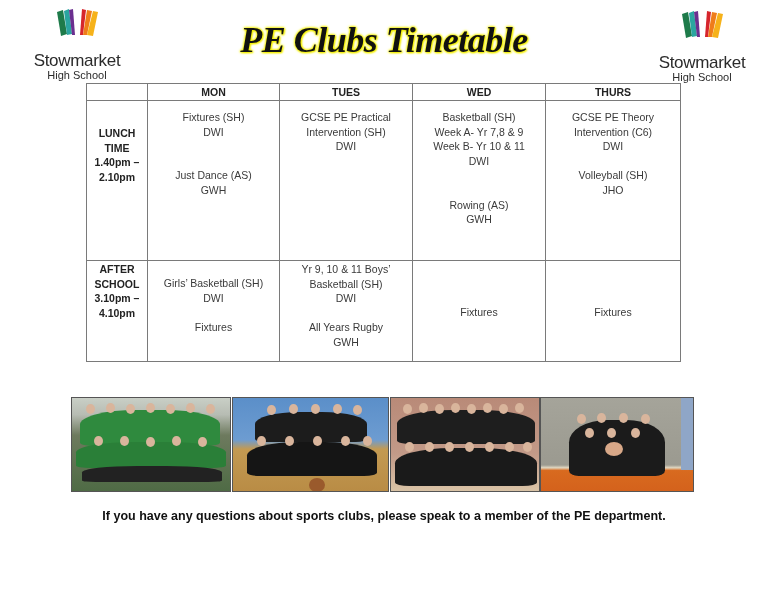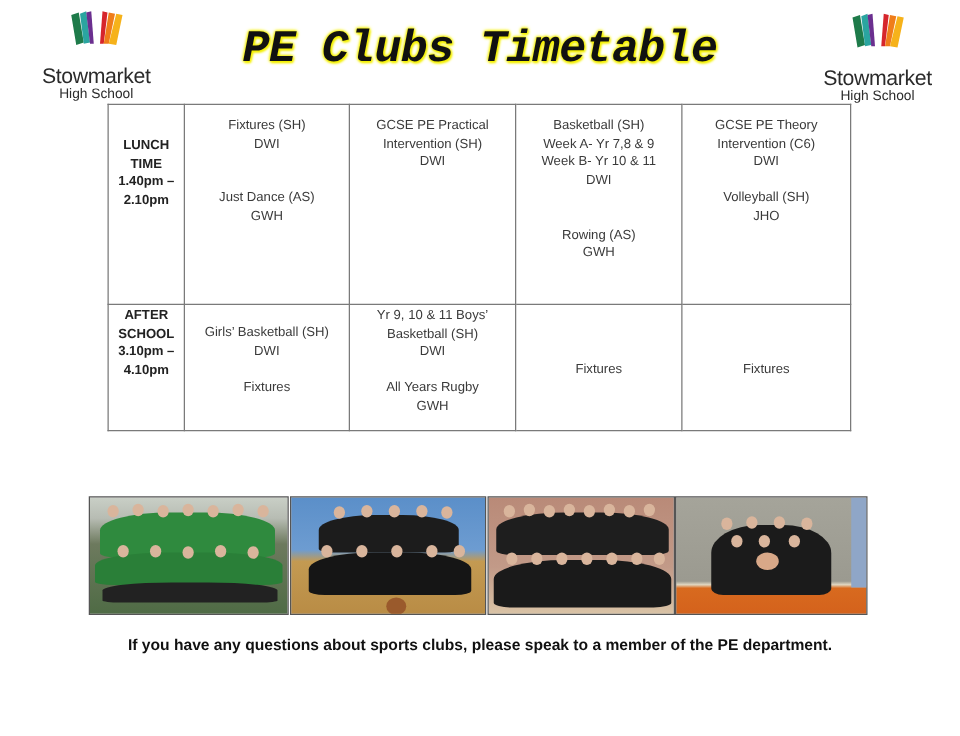--- a/index.html
+++ b/index.html
@@ -8,21 +8,21 @@
 
     .logo { position: absolute; width: 110px; height: 70px; text-align: center; }
     .logo.left { left: 22px; top: 8px; }
     .logo.right { left: 647px; top: 10px; }
     .logo svg { display: block; margin: 0 auto; }
     .logo .name { font-size: 17px; color: #2b2b2b; line-height: 17px; letter-spacing: -0.3px; margin-top: 14px; }
     .logo .sub { font-size: 11px; color: #2b2b2b; line-height: 12px; }
 
     .title {
       position: absolute; left: 194px; top: 14px; width: 380px; height: 52px;
-      font-family: Liberation Mono, monospace; font-style: italic; font-weight: bold;
+      font-family: Liberation Serif, serif; font-style: italic; font-weight: bold;
       font-size: 36px; line-height: 52px; text-align: center; color: #111;
       text-shadow: 0 0 3px #f4f000, 0 0 3px #f4f000, 0 0 2px #f4f000, 1px 1px 2px #f4f000;
       letter-spacing: -0.5px;
     }
 
     table.tt {
       position: absolute; left: 86px; top: 83px; width: 594px;
       border-collapse: collapse; table-layout: fixed;
       font-family: "Liberation Sans", sans-serif; font-size: 10.5px; color: #3a3a3a;
     }
@@ -86,20 +86,27 @@
 
 <table class="tt">
   <colgroup>
     <col style="width:61px">
       <col style="width:132px">
       <col style="width:133px">
       <col style="width:133px">
       <col style="width:135px">
   </colgroup>
   <tbody>
+      <tr>
+    <th></th>
+    <th>MON</th>
+    <th>TUES</th>
+    <th>WED</th>
+    <th>THURS</th>
+  </tr>
   <tr class="lunch">
     <td class="rowhead">
       <div>LUNCH</div>
       <div>TIME</div>
       <div>1.40pm –</div>
       <div>2.10pm</div>
     </td>
     <td class="cell">
       <div>Fixtures (SH)</div>
       <div>DWI</div>

